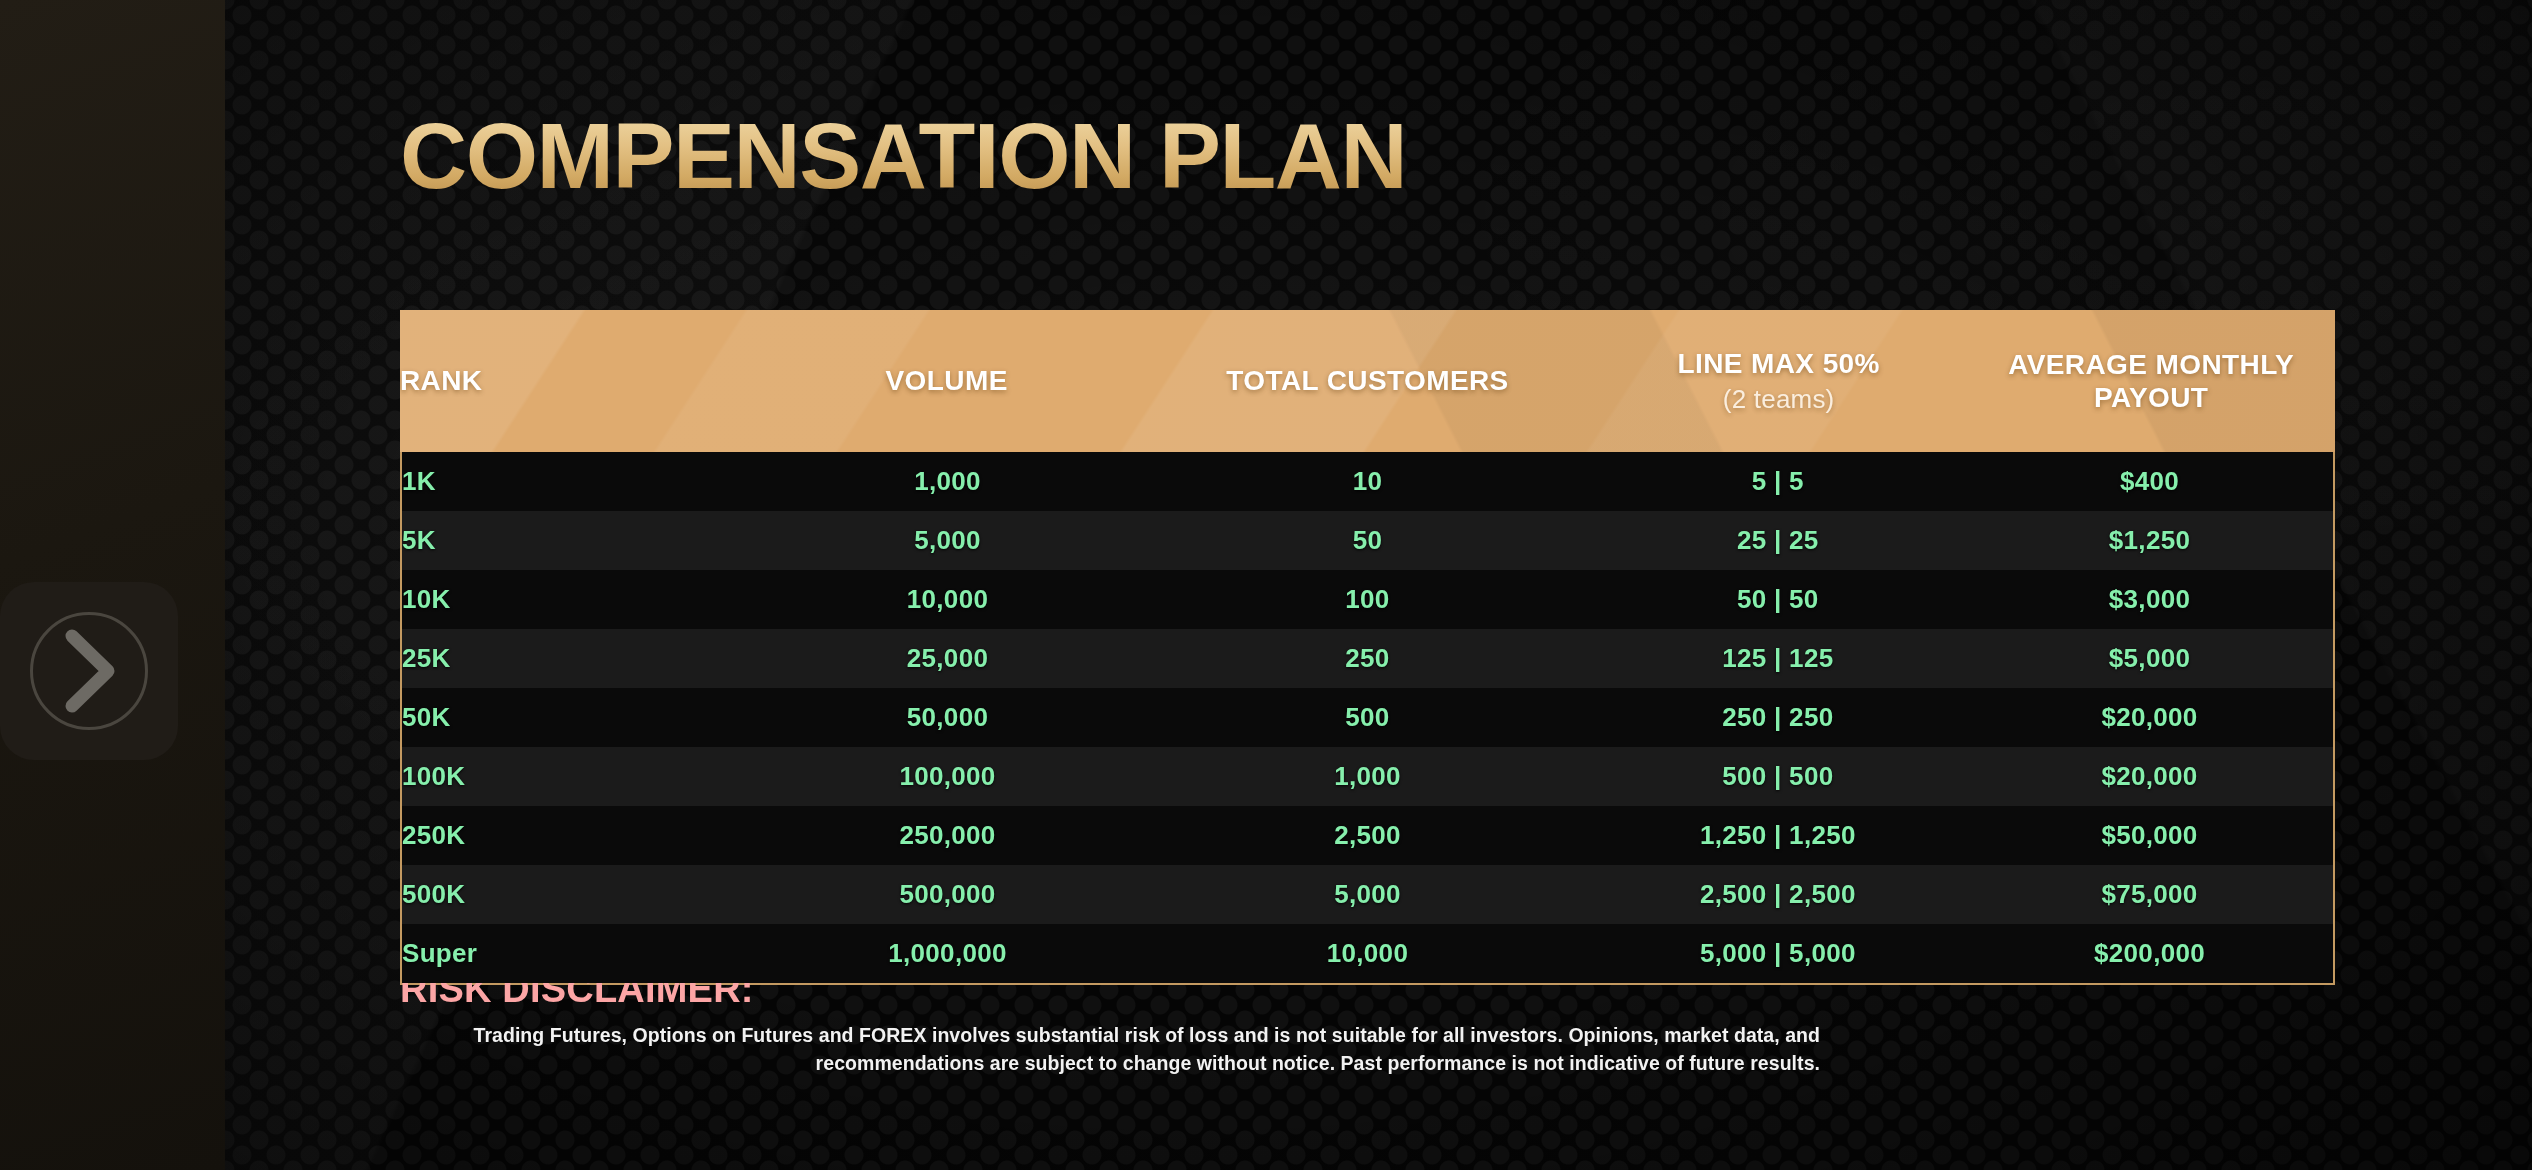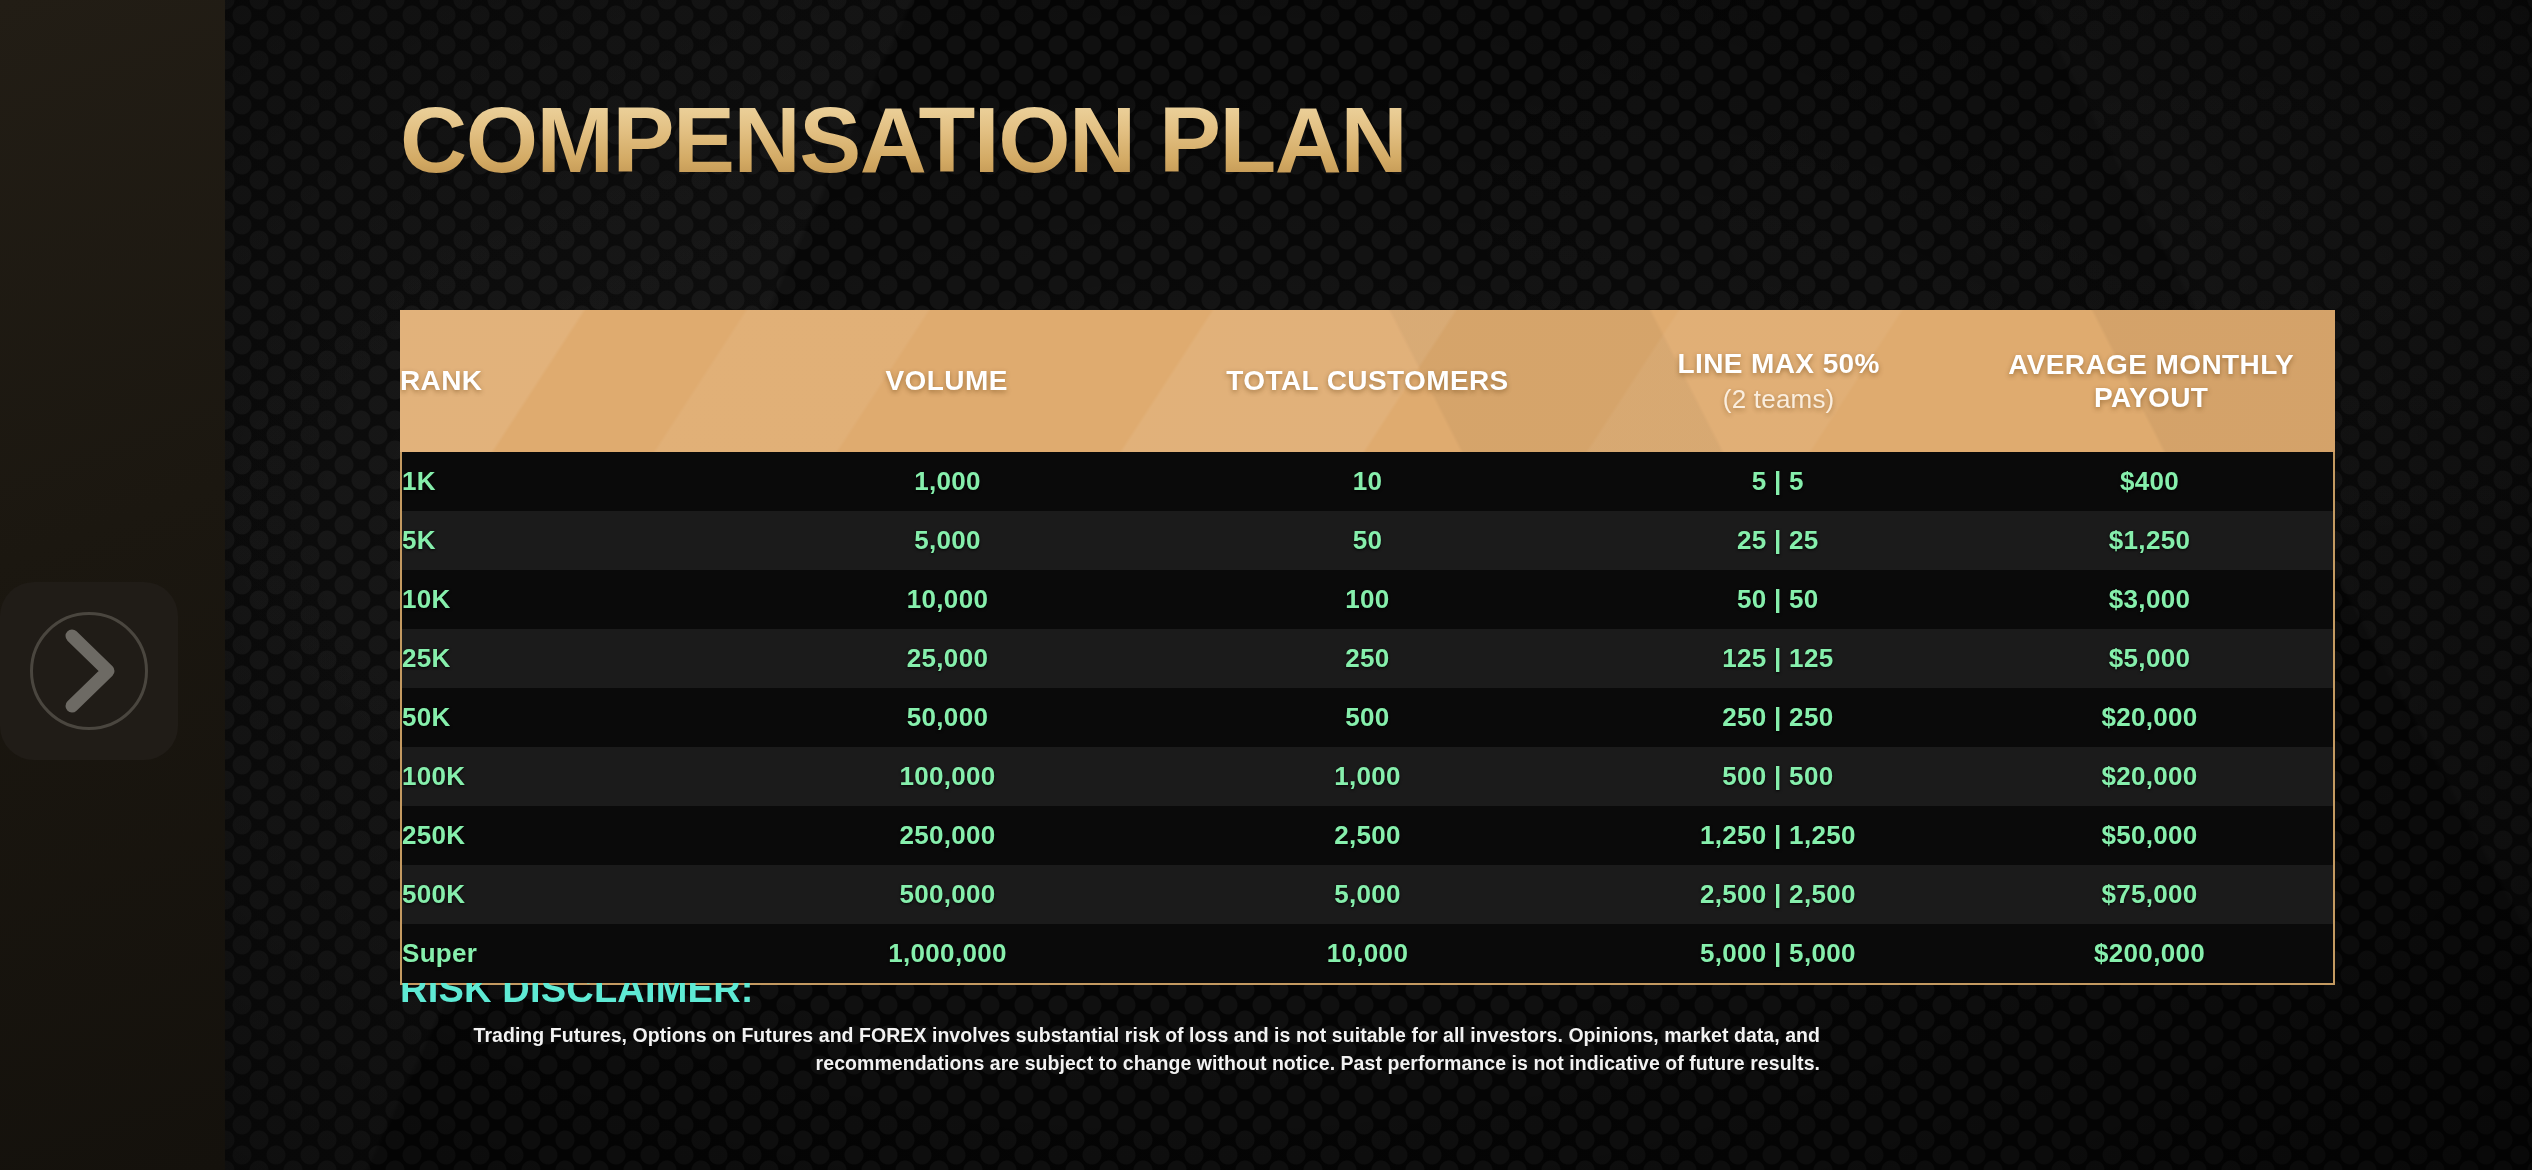--- a/index.html
+++ b/index.html
@@ -55,21 +55,21 @@
   }
   #vignette{
     position:absolute;inset:0;
     background:radial-gradient(ellipse 95% 110% at 42% 46%, rgba(0,0,0,0) 38%, rgba(0,0,0,.72) 100%);
   }
 
   #content{position:absolute;left:0;top:0;width:2307px;height:1170px;}
 
   
   #page-title{
-    position:absolute;left:175px;top:94px;
+    position:absolute;left:175px;top:110px;
     font-size:93px;font-weight:700;letter-spacing:-1.5px;
     line-height:1;
     font-family:"Liberation Sans",sans-serif;
     background:linear-gradient(180deg,#f0d9a6 0%,#e3c184 38%,#d2a963 72%,#bb8f4c 100%);
     -webkit-background-clip:text;background-clip:text;
     color:transparent;-webkit-text-fill-color:transparent;
     white-space:nowrap;
   }
 
   
@@ -131,21 +131,21 @@
   #table-header .two-line{line-height:1.18;}
 
   .row .cell{
     color:#86efac;font-size:26px;font-weight:700;letter-spacing:.3px;
     text-shadow:0 1px 3px rgba(0,0,0,.9);
   }
 
   
   #risk-title{
     position:absolute;left:175px;top:968px;
-    color:#5eead4;font-size:38px;font-weight:700;letter-spacing:.2px;
+    color:#fca5a5;font-size:38px;font-weight:700;letter-spacing:.2px;
   }
   #risk-body{
     position:absolute;left:175px;top:1022px;width:1420px;
     color:#f2f2f2;font-size:19.5px;font-weight:700;line-height:1.42;
     letter-spacing:.05px;
     text-align:right;
   }
 </style>
 </head>
 <body>

